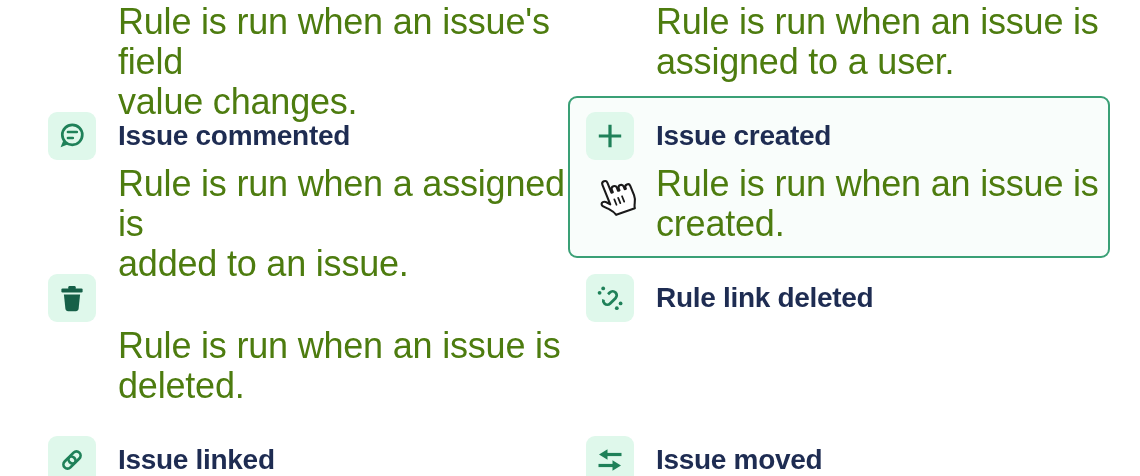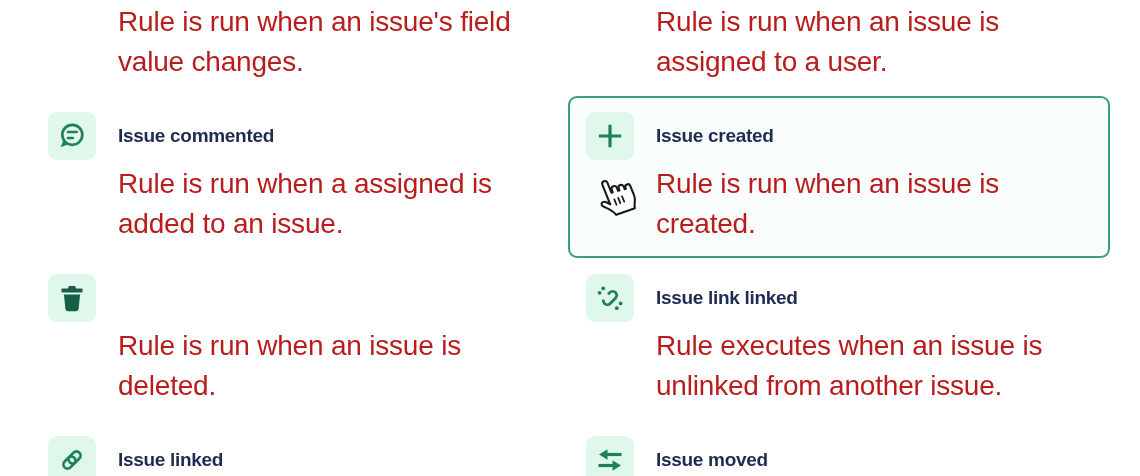--- a/index.html
+++ b/index.html
@@ -11,25 +11,25 @@
   .col-left{left:30px;}
   .col-right{left:568px;}
   .card{position:relative;width:542px;height:162px;border-radius:9px;box-sizing:border-box;cursor:pointer;}
   .card.hovered{background:#f9fdfb;box-shadow:inset 0 0 0 2px #3aa076;}
   .tile{
     position:absolute;left:18px;top:16px;width:48px;height:48px;border-radius:9px;
     background:#dff8eb;display:flex;align-items:center;justify-content:center;
   }
   .title{
     position:absolute;left:88px;top:16px;height:48px;display:flex;align-items:center;
-    font-size:19px;font-weight:700;letter-spacing:-0.3px;color:#1e2c52;
+    font-size:28px;font-weight:700;letter-spacing:-0.3px;color:#1e2c52;
   }
   .desc{
-    position:absolute;left:88px;top:68px;font-size:28px;line-height:40px;
-    letter-spacing:-0.2px;color:#b91c1c;white-space:pre-line;
+    position:absolute;left:88px;top:68px;font-size:36px;line-height:40px;
+    letter-spacing:-0.2px;color:#4d7c0f;white-space:pre-line;
   }
   .cursor{position:absolute;left:592px;top:171px;width:48px;height:48px;pointer-events:none;}
   svg{display:block;}
 </style>
 </head>
 <body>
 
 <div class="stage">
 
   <div class="col col-left">
@@ -101,23 +101,21 @@
         <svg width="30" height="30" viewBox="0 0 30 30" fill="none">
           <g transform="rotate(45 15 15)">
             <rect x="11" y="7.2" width="8" height="15.6" rx="4" stroke="#1F8159" stroke-width="2.8" stroke-dasharray="24 7 16"></rect>
           </g>
           <circle cx="8.2" cy="5.4" r="1.9" fill="#1F8159"></circle>
           <circle cx="4.6" cy="9.8" r="1.9" fill="#1F8159"></circle>
           <circle cx="25.6" cy="20.4" r="1.9" fill="#1F8159"></circle>
           <circle cx="21.8" cy="25.2" r="1.9" fill="#1F8159"></circle>
         </svg>
       </span>
-      <div class="title">Issue link linked</div>
-      <div class="desc">Rule executes when an issue is
-unlinked from another issue.</div>
+      <div class="title">Rule link deleted</div>
     </div>
 
     <div class="card">
       <span class="tile">
         <svg width="30" height="30" viewBox="0 0 30 30" fill="none">
           <path d="M26.5 9.5 H10.5" stroke="#1F8159" stroke-width="3.2"></path>
           <path d="M12.5 4.2 L4 9.5 L12.5 14.8 Z" fill="#1F8159"></path>
           <path d="M3.5 20.5 H19.5" stroke="#1F8159" stroke-width="3.2"></path>
           <path d="M17.5 15.2 L26 20.5 L17.5 25.8 Z" fill="#1F8159"></path>
         </svg>

